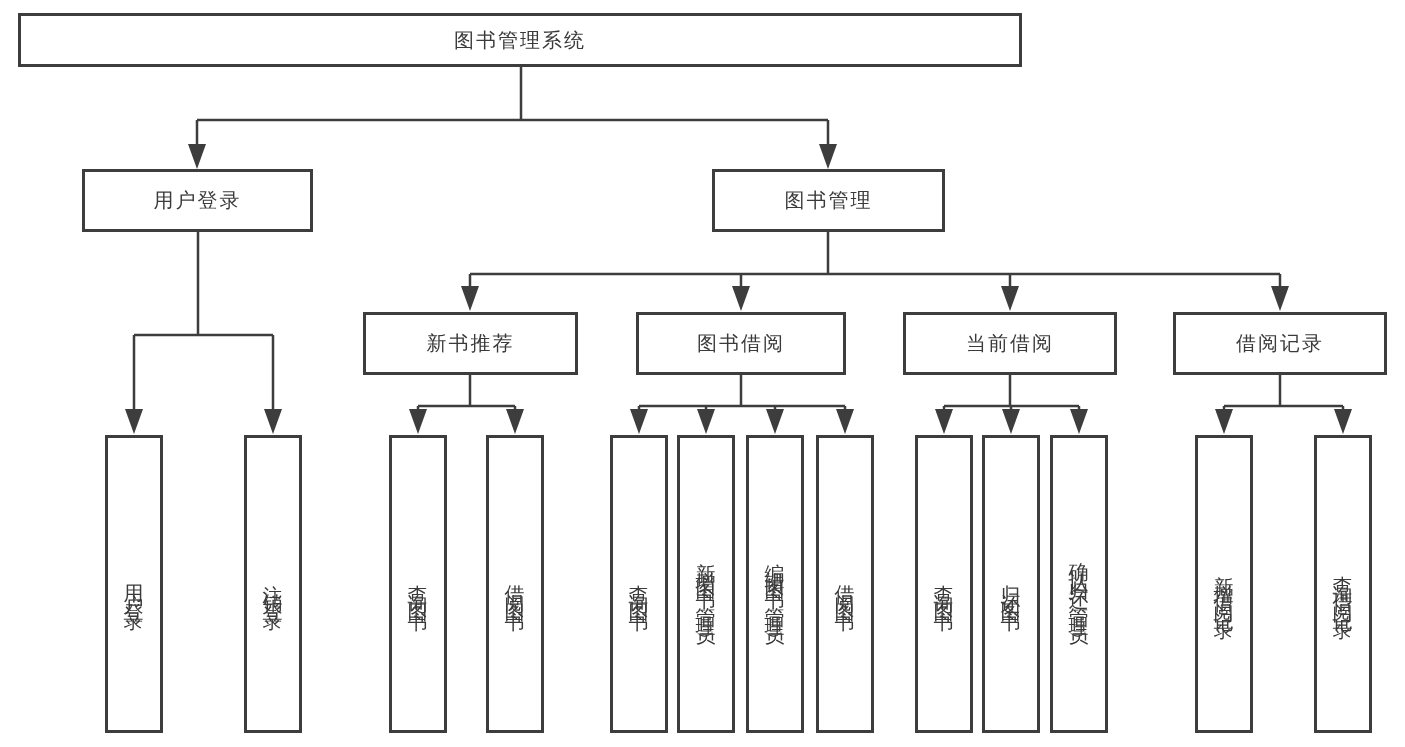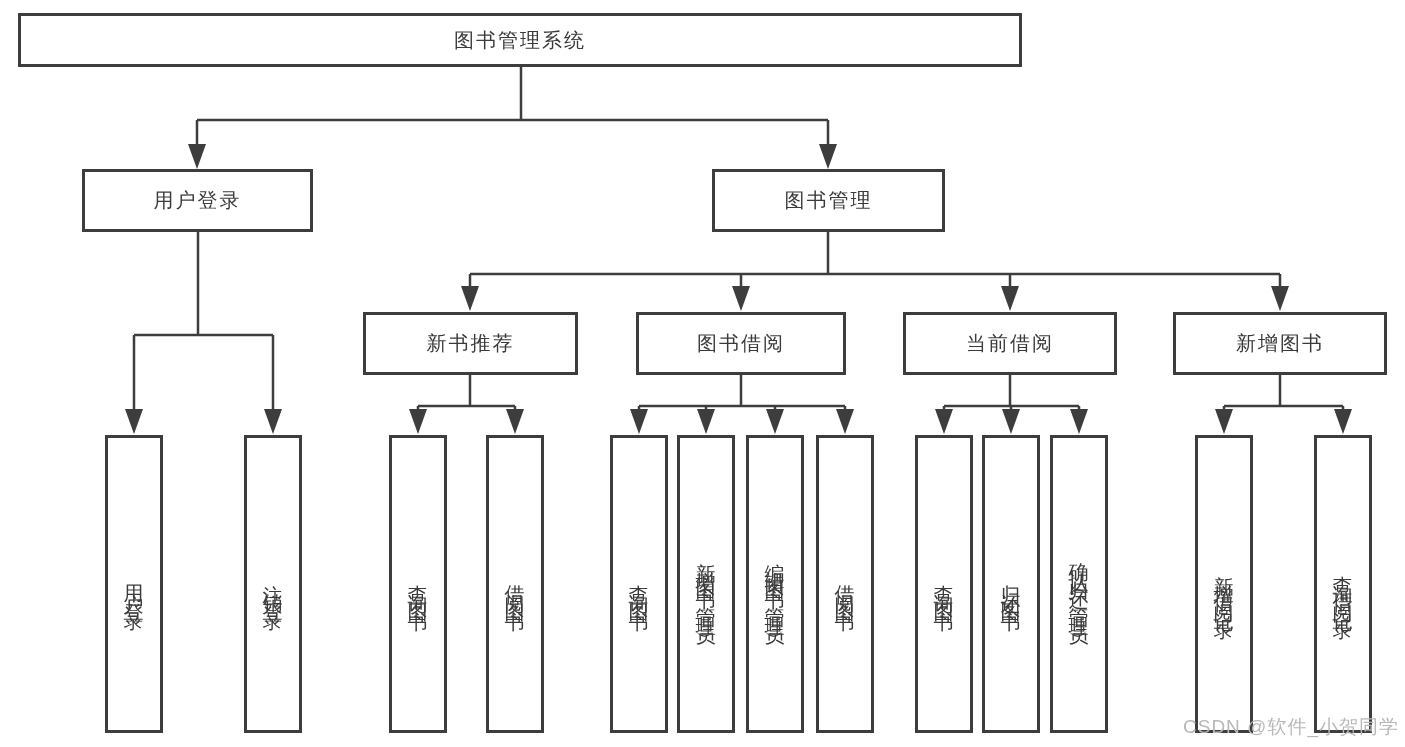--- a/index.html
+++ b/index.html
@@ -72,35 +72,34 @@
   </svg>
 
   <div class="node root" style="left:18px; top:13px; width:1004px; height:54px;">图书管理系统</div>
 
   <div class="node hnode" style="left:82px; top:169px; width:231px; height:63px;">用户登录</div>
   <div class="node hnode" style="left:363px; top:312px; width:215px; height:63px;">新书推荐</div>
 
   <div class="node hnode" style="left:712px; top:169px; width:233px; height:63px;">图书管理</div>
   <div class="node hnode" style="left:903px; top:312px; width:214px; height:63px;">当前借阅</div>
   <div class="node hnode" style="left:636px; top:312px; width:210px; height:63px;">图书借阅</div>
-  <div class="node hnode" style="left:1173px; top:312px; width:214px; height:63px;">新增图书</div>
+  <div class="node hnode" style="left:1173px; top:312px; width:214px; height:63px;">借阅记录</div>
 
   <div class="node leaf" style="left:105px; top:435px; width:58px; height:298px;">用户登录</div>
   <div class="node leaf" style="left:244px; top:435px; width:58px; height:298px;">注销登录</div>
 
   <div class="node leaf" style="left:389px; top:435px; width:58px; height:298px;">查询图书</div>
   <div class="node leaf" style="left:486px; top:435px; width:58px; height:298px;">借阅图书</div>
 
   <div class="node leaf" style="left:610px; top:435px; width:58px; height:298px;">查询图书</div>
   <div class="node leaf" style="left:677px; top:435px; width:58px; height:298px;">新增图书（管理员）</div>
   <div class="node leaf" style="left:746px; top:435px; width:58px; height:298px;">编辑图书（管理员）</div>
   <div class="node leaf" style="left:816px; top:435px; width:58px; height:298px;">借阅图书</div>
 
   <div class="node leaf" style="left:915px; top:435px; width:58px; height:298px;">查询图书</div>
   <div class="node leaf" style="left:982px; top:435px; width:58px; height:298px;">归还图书</div>
   <div class="node leaf" style="left:1050px; top:435px; width:58px; height:298px;">确认归还（管理员）</div>
 
   <div class="node leaf" style="left:1195px; top:435px; width:58px; height:298px;">新增借阅记录</div>
   <div class="node leaf" style="left:1314px; top:435px; width:58px; height:298px;">查询借阅记录</div>
 
-  <div class="watermark">CSDN @软件_小贺同学</div>
 
 </div>
 
 </body></html>

